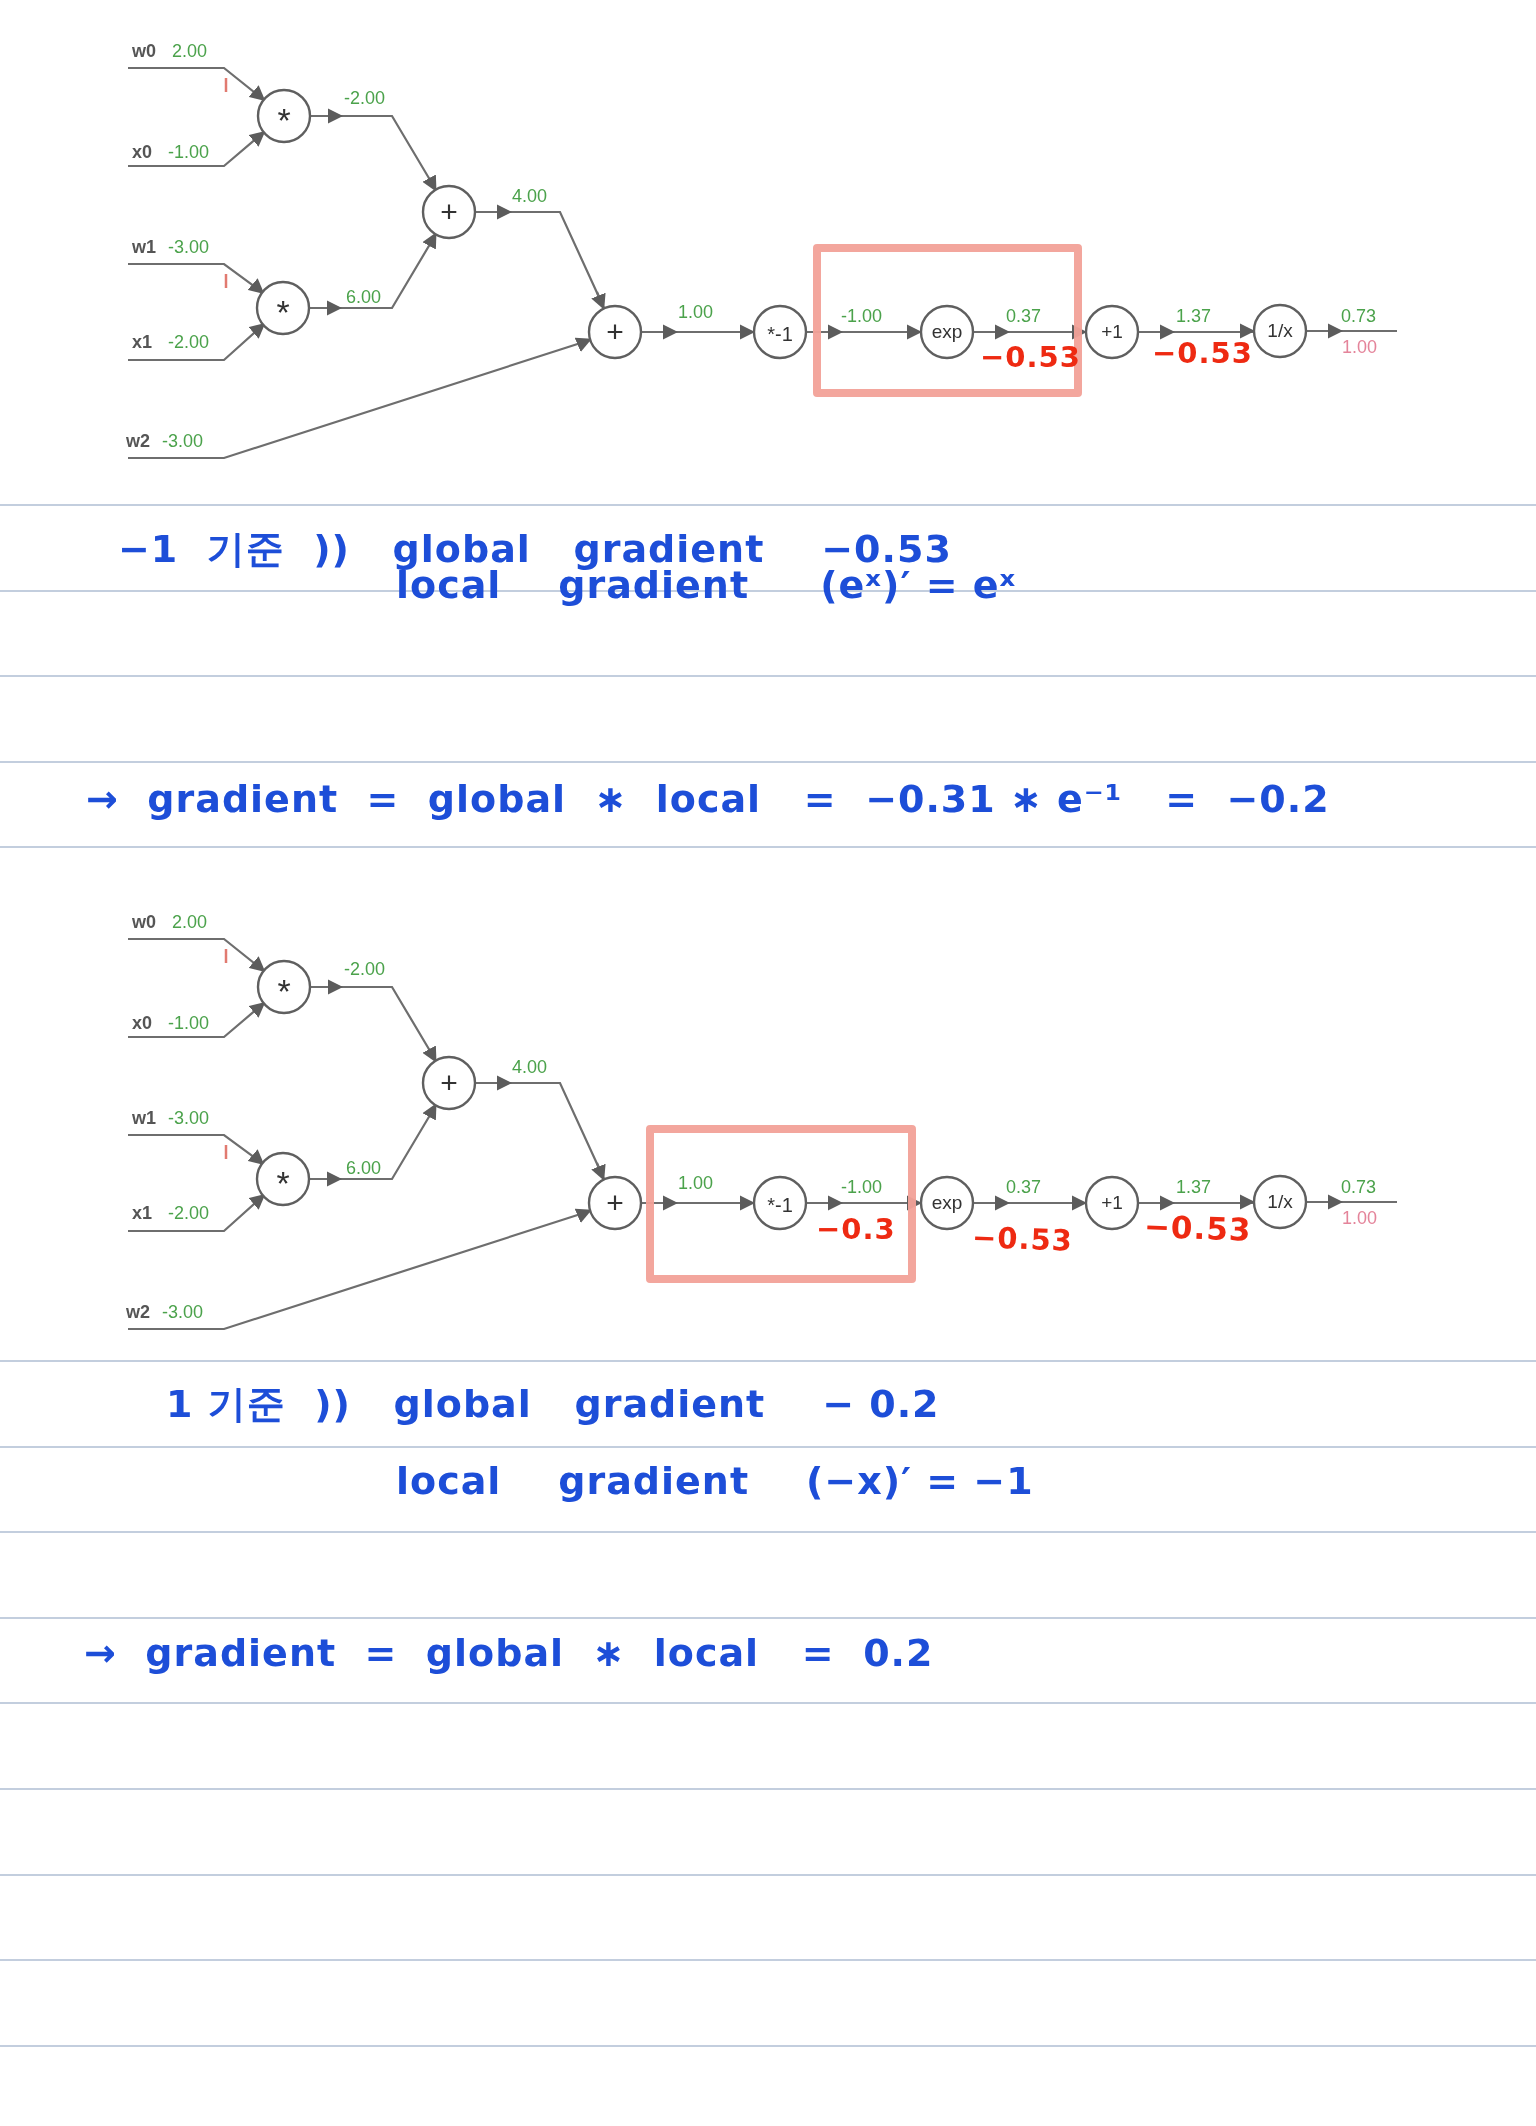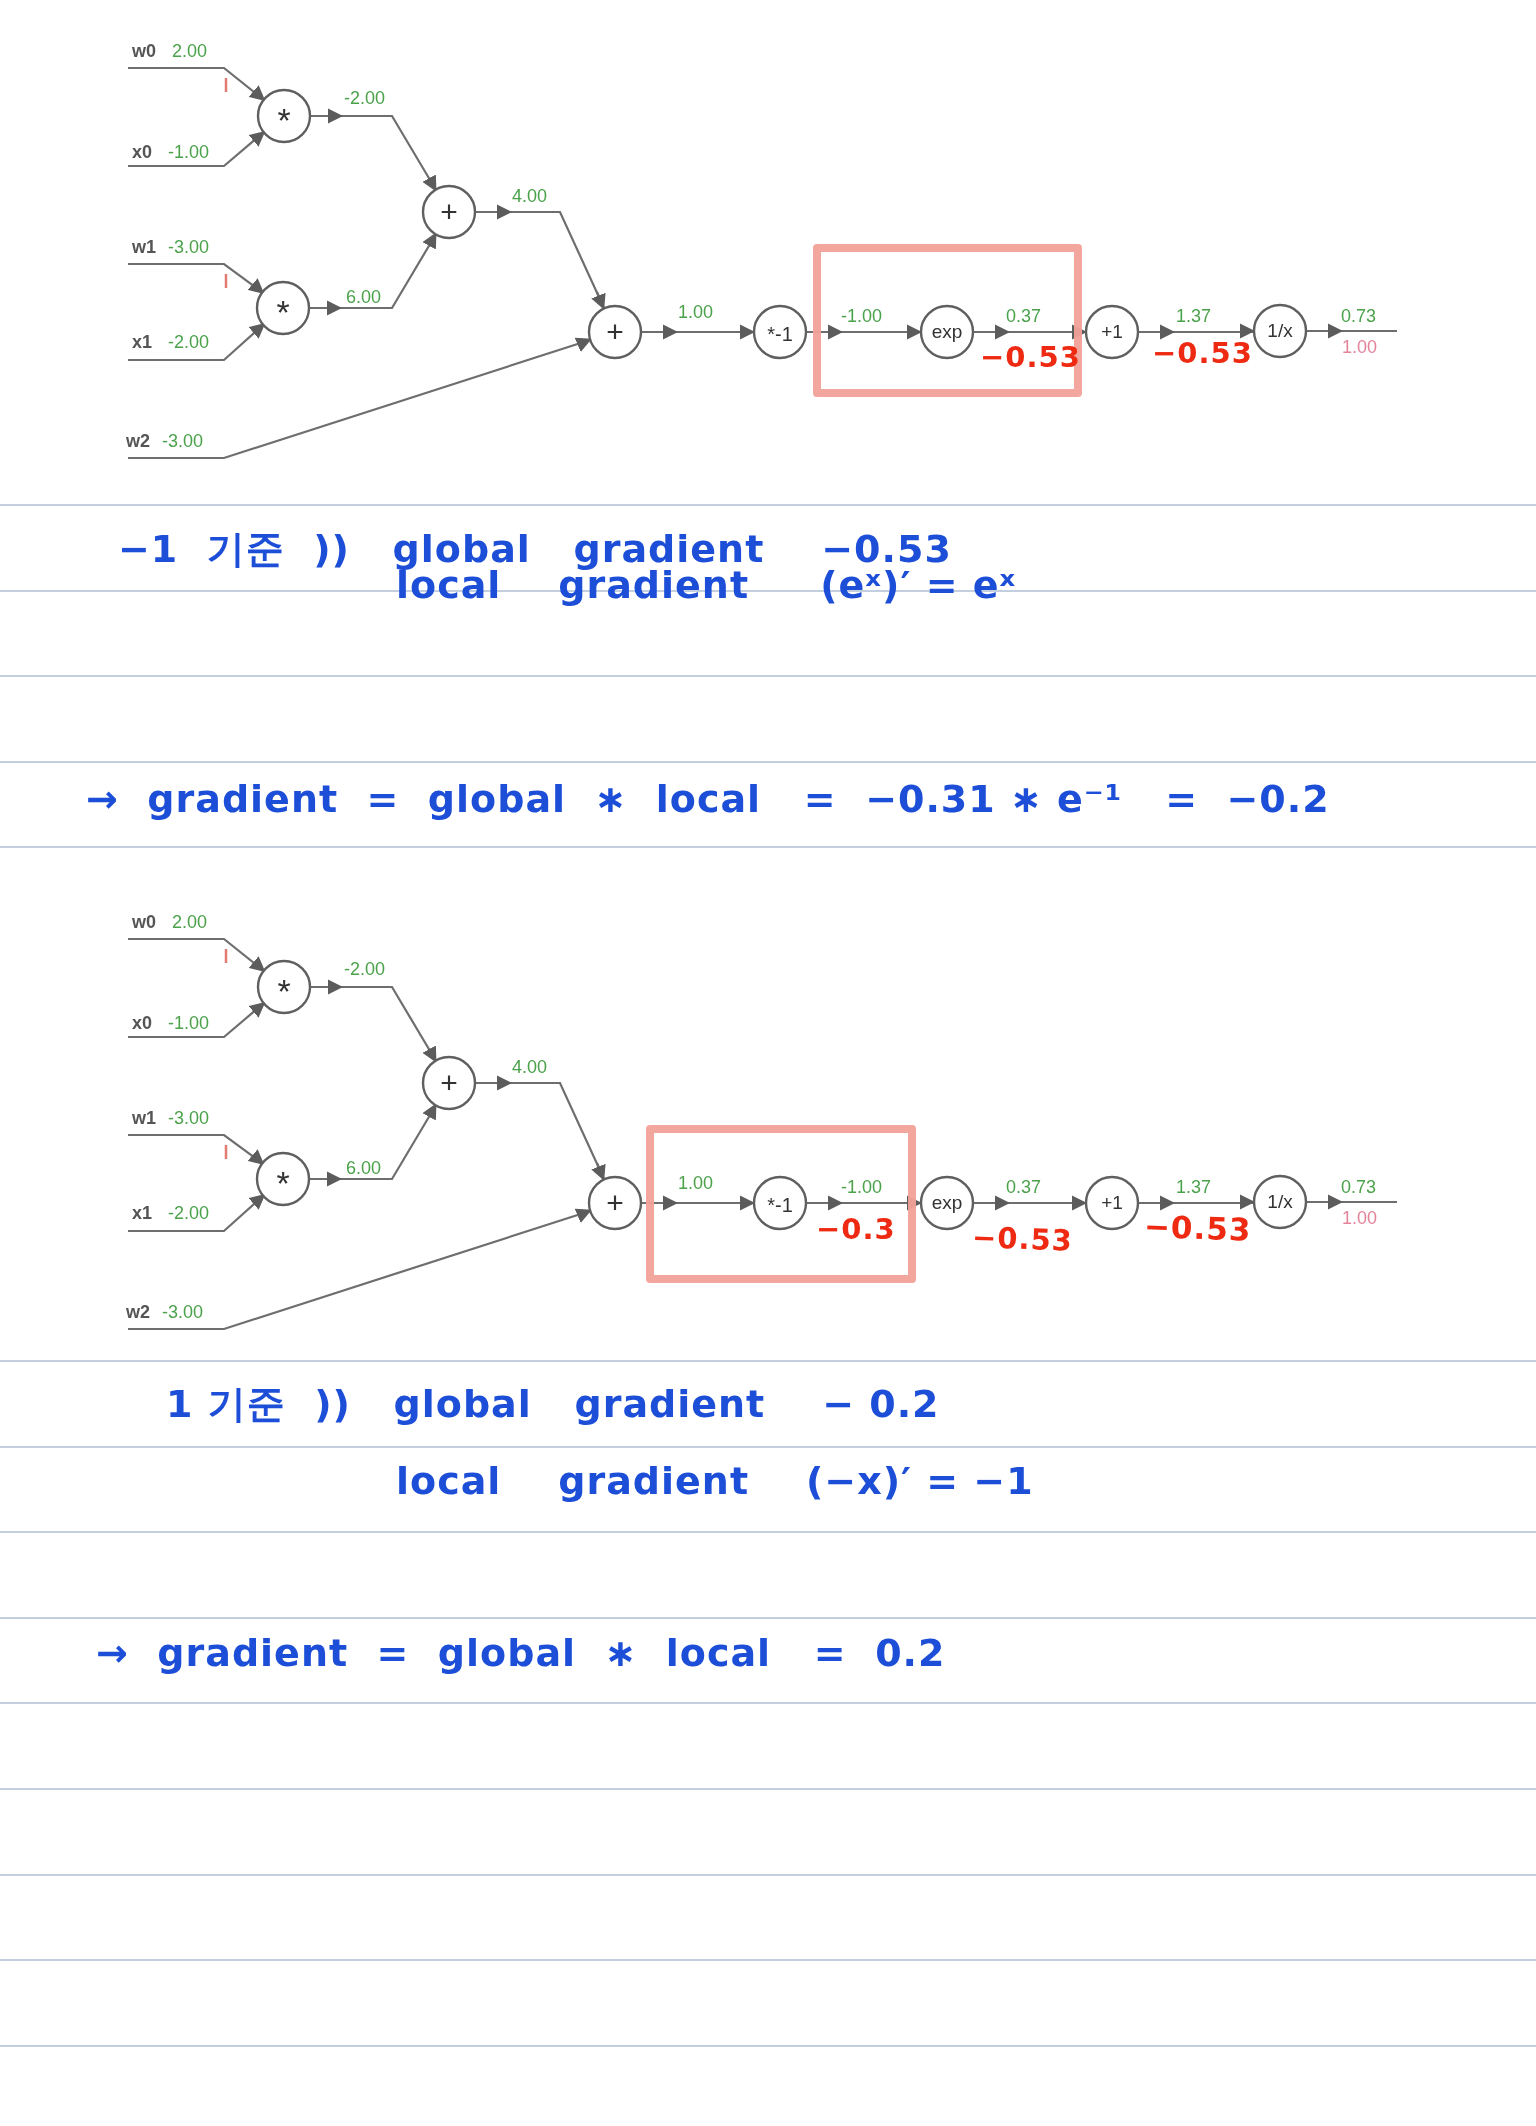--- a/index.html
+++ b/index.html
@@ -17,21 +17,21 @@
   #red-box-2{left:646px;top:1125px;width:270px;height:158px;}
   .hand{position:absolute;white-space:pre;color:#1d4ed8;z-index:4;line-height:1.35;
         font-family:"DejaVu Sans", sans-serif;font-weight:bold;font-size:38px;letter-spacing:1px;}
   .hand-red{position:absolute;white-space:pre;color:#ee2a12;z-index:4;
         font-family:"DejaVu Sans", sans-serif;font-weight:bold;font-size:29px;letter-spacing:1px;}
   #note1-line1{left:118px;top:524px;}
   #note1-line2{left:396px;top:560px;}
   #note1-conclusion{left:86px;top:774px;}
   #note2-line1{left:166px;top:1366px;margin-top:13px;}
   #note2-line2{left:396px;top:1456px;}
-  #note2-conclusion{left:84px;top:1628px;margin-left:12px;}
+  #note2-conclusion{left:84px;top:1628px;}
   #ann-d1-exp{left:980px;top:340px;}
   #ann-d1-plus1{left:1152px;top:336px;}
   #ann-d2-neg{left:816px;top:1212px;}
   #ann-d2-exp{left:972px;top:1222px;transform:rotate(2deg);}
   #ann-d2-plus1{left:1144px;top:1210px;transform:rotate(2deg);font-size:31px;}
   svg text{font-family:"Liberation Sans", sans-serif;}
   .in-name{fill:#555555;font-size:18px;font-weight:bold;}
   .val-g{fill:#4ba24b;font-size:18px;}
   .val-p{fill:#e4849a;font-size:18px;}
   .op{fill:#333333;text-anchor:middle;}

